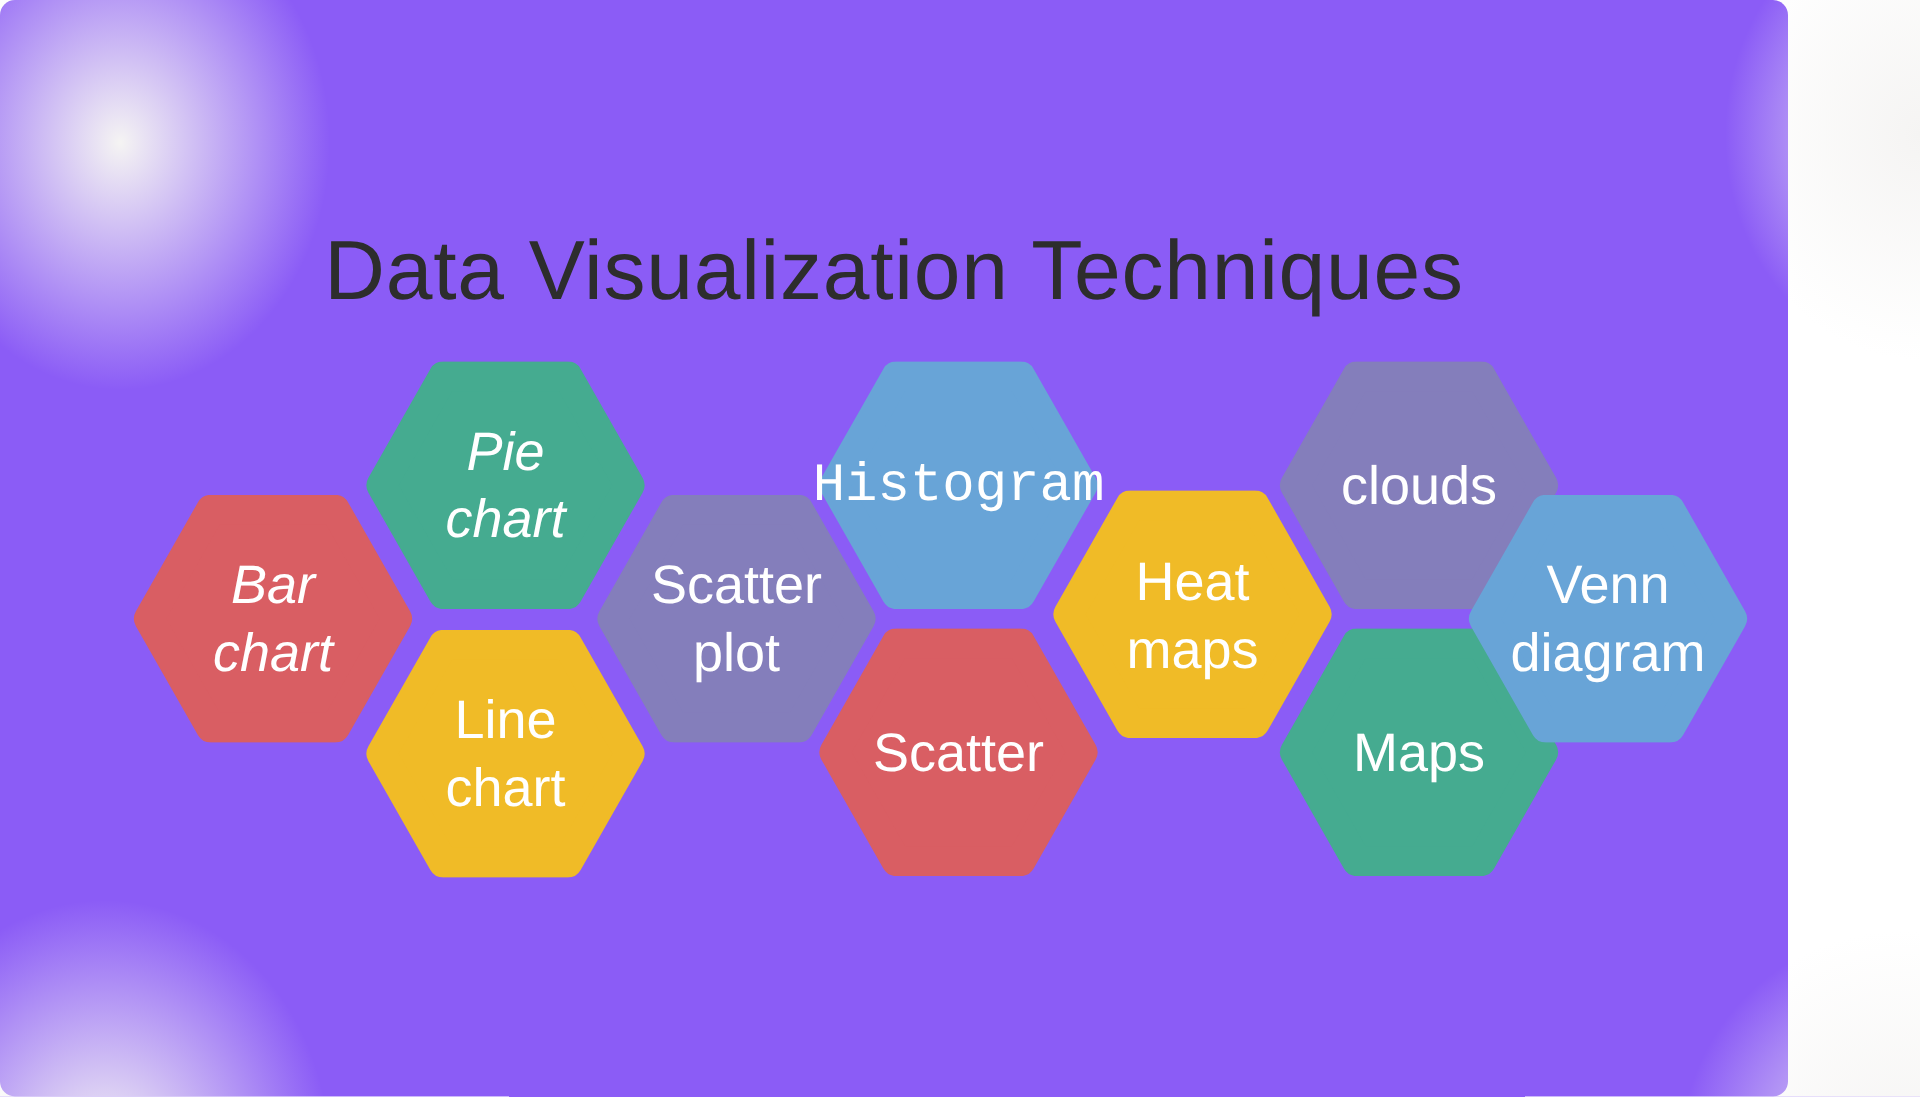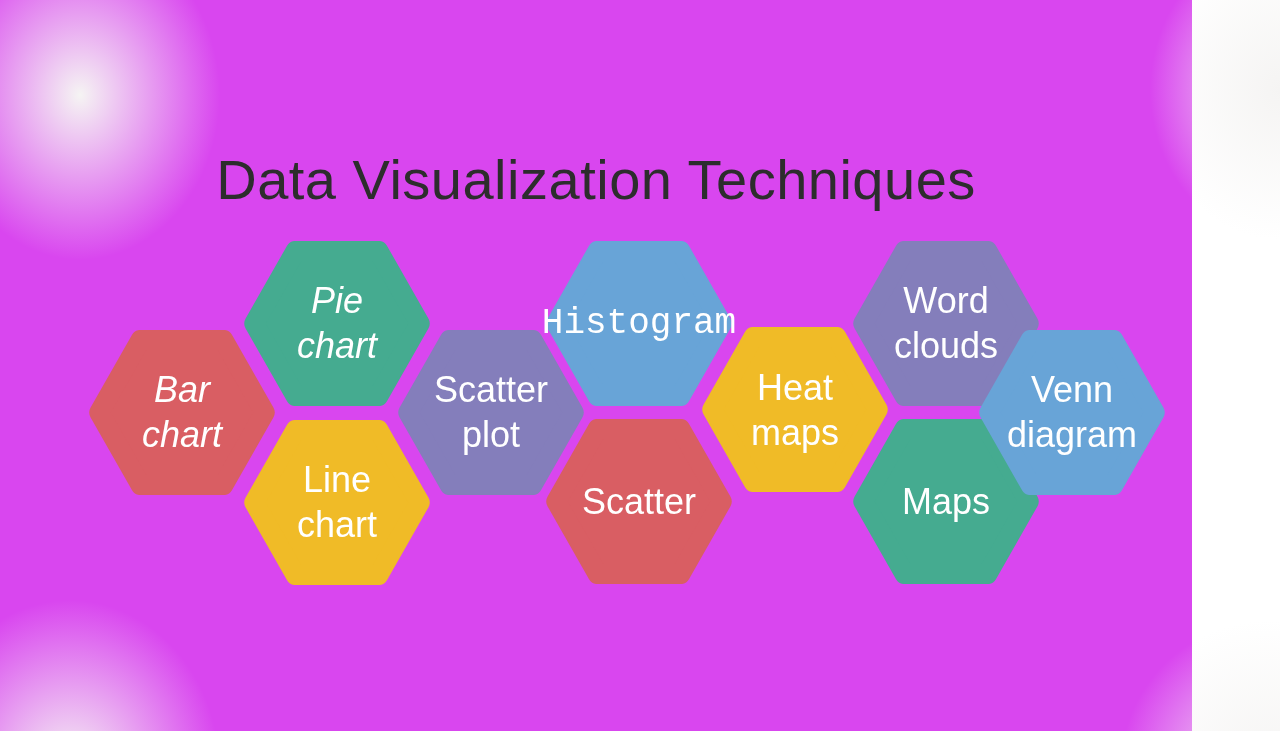--- a/index.html
+++ b/index.html
@@ -8,21 +8,22 @@
     width: 1280px;
     height: 731px;
     background: #ffffff;
     font-family: "Liberation Sans", "DejaVu Sans", sans-serif;
     overflow: hidden;
   }
   .canvas {
     position: relative;
     width: 1192px;
     height: 731px;
-    background: #d946ef;
+    background: #8b5cf6;
+    border-radius: 10px;
   }
   .smudge {
     position: absolute;
     border-radius: 50%;
     background: radial-gradient(closest-side, #f5f4f3, rgba(245,244,243,0));
     pointer-events: none;
   }
   .smudge.tl { left: -60px;  top: -70px;    width: 280px; height: 330px; }
   .smudge.tr { left: 1150px; top: -60px;    width: 260px; height: 300px; }
   .smudge.bl { left: -80px;  top: 600px;    width: 300px; height: 340px; }
@@ -138,21 +139,20 @@
         <div class="hex-label">
           <span>Heat</span>
           <span>maps</span>
         </div>
       </div>
       <div class="hex" style="left: 852px; top: 240.5px;">
         <svg width="188" height="165" viewBox="0 0 188 165">
           <polygon points="11.3,82.5 52.6,9.9 135.4,9.9 176.7,82.5 135.4,155.1 52.6,155.1" fill="#847EBB" stroke="#847EBB" stroke-width="20" stroke-linejoin="round"></polygon>
         </svg>
         <div class="hex-label">
-          <span>Word</span>
           <span>clouds</span>
         </div>
       </div>
       <div class="hex" style="left: 852px; top: 418.5px;">
         <svg width="188" height="165" viewBox="0 0 188 165">
           <polygon points="11.3,82.5 52.6,9.9 135.4,9.9 176.7,82.5 135.4,155.1 52.6,155.1" fill="#45AB90" stroke="#45AB90" stroke-width="20" stroke-linejoin="round"></polygon>
         </svg>
         <div class="hex-label">
           <span>Maps</span>
         </div>

